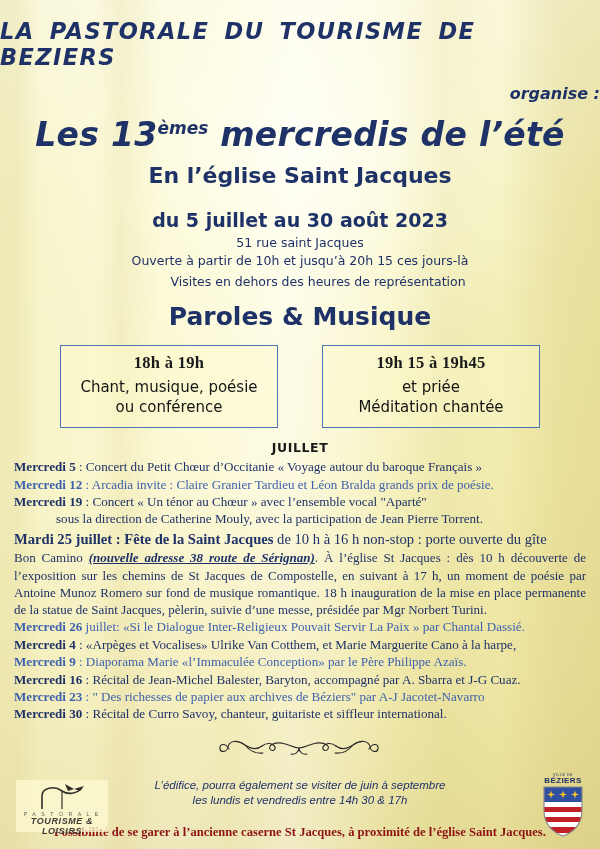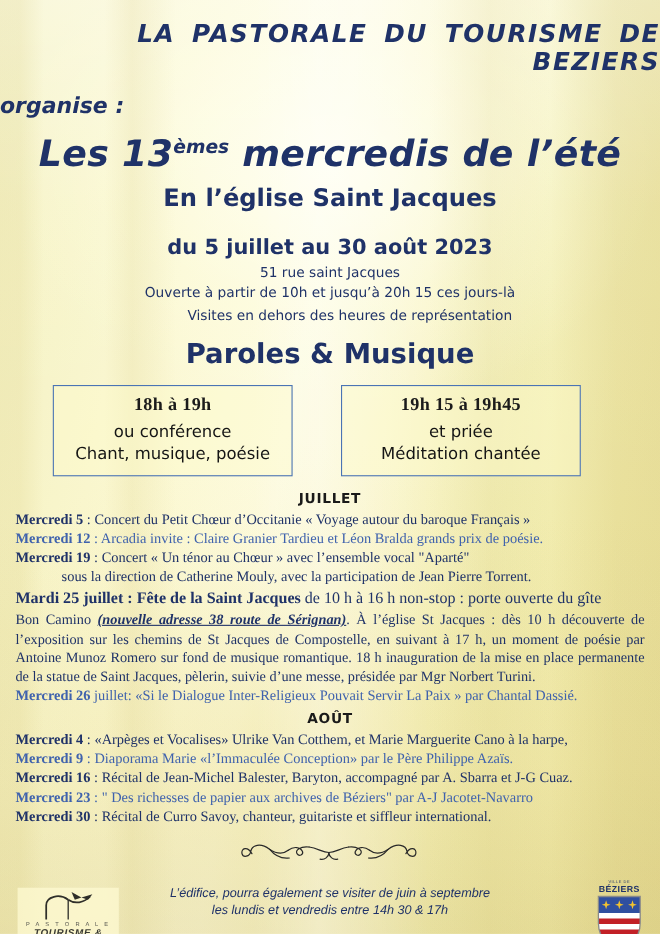--- a/index.html
+++ b/index.html
@@ -46,38 +46,39 @@
     z-index: 2;
     width: 600px;
     height: 849px;
   }
 
   .navy { color: #1f3268; }
   .blue-alt { color: #3f62ad; }
 
   
   .org-title {
-    text-align: right;
+    text-align: left;
     font-family: "DejaVu Sans", sans-serif;
     font-weight: bold;
     font-style: italic;
     font-size: 22.5px;
     letter-spacing: 1.4px;
     color: #1f3268;
     padding-top: 18px;
     word-spacing: 6px;
   }
   .organise {
-    text-align: left;
+    text-align: right;
     font-family: "DejaVu Sans", sans-serif;
     font-weight: bold;
     font-style: italic;
-    font-size: 20px;
+    font-size: 16px;
     color: #1f3268;
     margin-top: 14px;
+    margin-left: 28px;
   }
   .main-title {
     text-align: center;
     font-family: "DejaVu Sans", sans-serif;
     font-weight: bold;
     font-style: italic;
     font-size: 33px;
     color: #1f3268;
     margin-top: 12px;
     letter-spacing: 0.3px;
@@ -119,24 +120,23 @@
     font-family: "DejaVu Sans", sans-serif;
     font-weight: bold;
     font-size: 25px;
     color: #1f3268;
     margin-top: 13px;
   }
 
   
   .boxes {
     display: flex;
-    justify-content: flex-start;
+    justify-content: center;
     gap: 44px;
     margin-top: 14px;
-    margin-left: 48px;
   }
   .tbox {
     width: 218px;
     border: 1.5px solid #4a74b4;
     background: rgba(253,250,205,0.45);
     padding: 7px 6px 9px 6px;
     text-align: center;
     box-sizing: border-box;
   }
   .tbox .bt {
@@ -284,22 +284,22 @@
     <div class="dates">du 5 juillet au 30 août 2023</div>
     <div class="addr">51 rue saint Jacques</div>
     <div class="hours">Ouverte à partir de 10h et jusqu’à 20h 15 ces  jours-là</div>
     <div class="visits">Visites en dehors des heures de représentation</div>
     <div class="paroles">Paroles &amp; Musique</div>
 
     <div class="boxes">
       <div class="tbox">
         <div class="bt">18h  à 19h</div>
         <div class="bl">
+          <div>Chant, musique, poésie</div>
           <div>ou conférence</div>
-          <div>Chant, musique, poésie</div>
         </div>
       </div>
       <div class="tbox">
         <div class="bt">19h 15 à 19h45</div>
         <div class="bl">
           <div>et priée</div>
           <div>Méditation chantée</div>
         </div>
       </div>
     </div>
@@ -314,21 +314,20 @@
       <div class="ev navy"><span class="day">Mercredi 19</span><span> : Concert « Un ténor au Chœur » avec l’ensemble vocal  "Aparté"</span></div>
 
       <div class="ev indent navy">sous la direction de Catherine Mouly, avec la participation de Jean Pierre Torrent.</div>
 
       <div class="ev-big navy"><span class="day">Mardi 25 juillet : </span><span class="bold">Fête de la Saint Jacques</span><span> de 10 h à 16 h non-stop : porte ouverte du gîte</span></div>
 
       <div class="para navy"><span>Bon Camino </span><u>(nouvelle adresse 38 route de Sérignan)</u><span>. À l’église St Jacques : dès 10 h découverte de l’exposition sur les chemins de  St Jacques de Compostelle, en suivant à 17 h, un moment de poésie par Antoine Munoz Romero sur fond de musique romantique. 18 h inauguration de la mise en place permanente de la statue de Saint Jacques, pèlerin, suivie d’une messe, présidée par Mgr Norbert Turini.</span></div>
 
       <div class="ev blue-alt"><span class="day">Mercredi 26</span><span> juillet: «Si le Dialogue Inter-Religieux Pouvait Servir La Paix » par Chantal Dassié.</span></div>
 
-      <div class="month-head aout">AOÛT</div>
 
       <div class="ev navy"><span class="day">Mercredi 4</span><span> : «Arpèges et Vocalises»  Ulrike Van Cotthem, et Marie Marguerite Cano à la harpe,</span></div>
 
       <div class="ev blue-alt"><span class="day">Mercredi 9</span><span> : Diaporama Marie «l’Immaculée Conception» par le Père Philippe Azaïs.</span></div>
 
       <div class="ev navy"><span class="day">Mercredi 16</span><span> : Récital de Jean-Michel Balester, Baryton, accompagné par A. Sbarra  et J-G Cuaz.</span></div>
 
       <div class="ev blue-alt"><span class="day">Mercredi 23</span><span> : " Des richesses de papier aux archives de Béziers" par A-J Jacotet-Navarro</span></div>
 
       <div class="ev navy"><span class="day">Mercredi 30</span><span> : Récital de Curro Savoy, chanteur, guitariste et siffleur international.</span></div>

